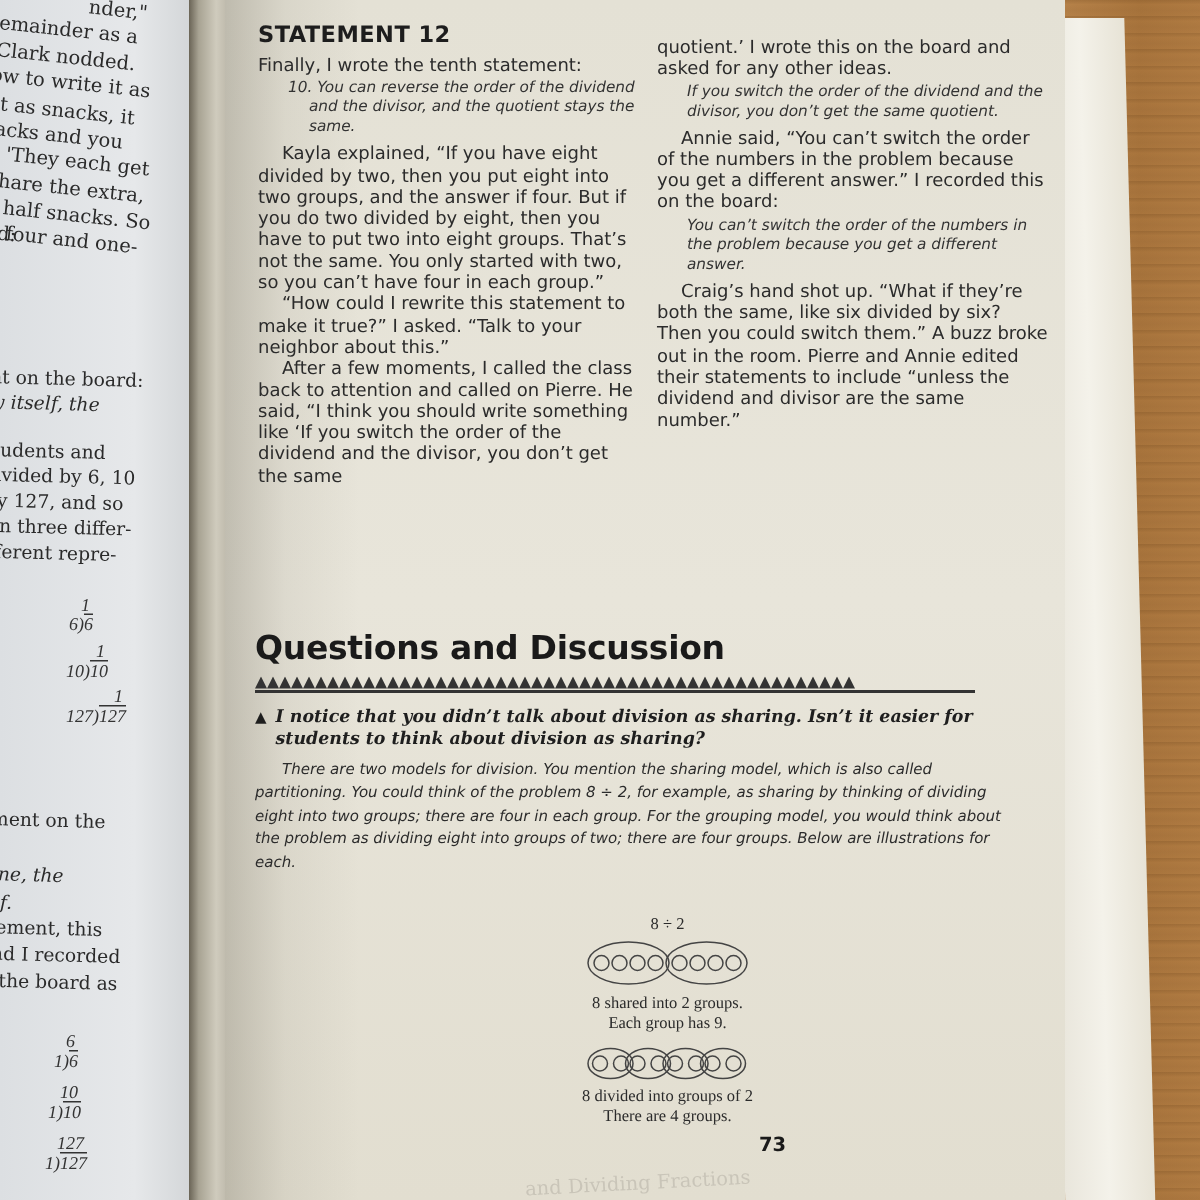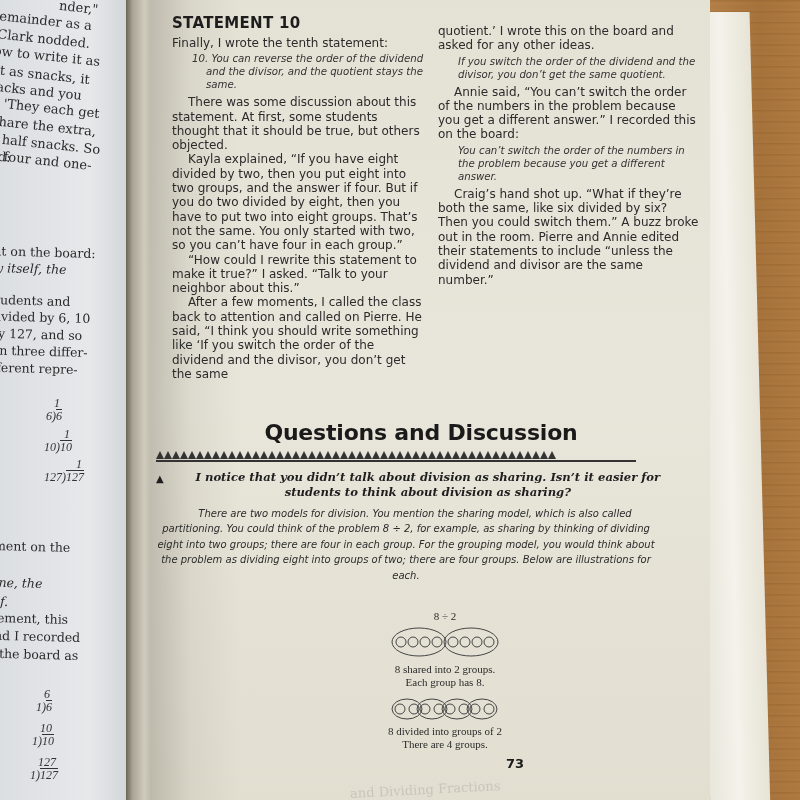--- a/index.html
+++ b/index.html
@@ -65,21 +65,21 @@
   }
   .p { font-size: 12px; line-height: 14.3px; }
   .p.indent { text-indent: 16px; }
   .quote {
     font-style: italic; font-size: 10.2px; line-height: 13px; color: #333;
     margin: 2px 0 4px 20px;
   }
   .quote.num { padding-left: 14px; text-indent: -14px; }
 
   .section {
-    position: absolute; left: 6px; top: 420px; width: 530px; text-align: center;
+    position: absolute; left: 20px; top: 420px; width: 530px;
   }
   .section-title {
     font-family: "DejaVu Sans", sans-serif; font-weight: bold; font-size: 22px;
     color: #1a1a1a; letter-spacing: -0.2px;
   }
   .tri-row { display: flex; height: 9px; overflow: hidden; }
   .tri-row i {
     display: block; width: 0; height: 0; flex: 0 0 auto;
     border-left: 4.8px solid transparent; border-right: 4.8px solid transparent;
     border-bottom: 8px solid #333;
@@ -174,24 +174,23 @@
   <div class="math" style="top:756px;left:30px;">
     <span class="q">127</span>
     <span>1</span>)<span class="d">127</span>
   </div>
 </div>
 <div class="left-gutter"></div>
 
 <div class="main-page">
 
   <div class="col col-left">
-    <div class="stmt-title">STATEMENT 10</div>
+    <div class="stmt-title">STATEMENT 12</div>
     <div class="p">Finally, I wrote the tenth statement:</div>
     <div class="quote num">10. You can reverse the order of the dividend and the divisor, and the quotient stays the same.</div>
-    <div class="p indent">There was some discussion about this statement. At first, some students thought that it should be true, but others objected.</div>
     <div class="p indent">Kayla explained, “If you have eight divided by two, then you put eight into two groups, and the answer if four. But if you do two divided by eight, then you have to put two into eight groups. That’s not the same. You only started with two, so you can’t have four in each group.”</div>
     <div class="p indent">“How could I rewrite this statement to make it true?” I asked. “Talk to your neighbor about this.”</div>
     <div class="p indent">After a few moments, I called the class back to attention and called on Pierre. He said, “I think you should write something like ‘If you switch the order of the dividend and the divisor, you don’t get the same</div>
   </div>
 
   <div class="col col-right">
     <div class="p">quotient.’ I wrote this on the board and asked for any other ideas.</div>
     <div class="quote">If you switch the order of the dividend and the divisor, you don’t get the same quotient.</div>
     <div class="p indent">Annie said, “You can’t switch the order of the numbers in the problem because you get a different answer.” I recorded this on the board:</div>
     <div class="quote">You can’t switch the order of the numbers in the problem because you get a different answer.</div>
@@ -270,21 +269,21 @@
       <circle cx="23" cy="17" r="5" fill="none" stroke="#444"></circle>
       <circle cx="35" cy="17" r="5" fill="none" stroke="#444"></circle>
       <circle cx="47" cy="17" r="5" fill="none" stroke="#444"></circle>
       <circle cx="63" cy="17" r="5" fill="none" stroke="#444"></circle>
       <circle cx="75" cy="17" r="5" fill="none" stroke="#444"></circle>
       <circle cx="87" cy="17" r="5" fill="none" stroke="#444"></circle>
       <circle cx="99" cy="17" r="5" fill="none" stroke="#444"></circle>
     </svg>
     <div class="fig-caption">
       <div>8 shared into 2 groups.</div>
-      <div>Each group has 8.</div>
+      <div>Each group has 9.</div>
     </div>
     <svg width="110" height="24" viewBox="0 0 110 24">
       <ellipse cx="17" cy="12" rx="15" ry="10" fill="none" stroke="#444"></ellipse>
       <ellipse cx="42" cy="12" rx="15" ry="10" fill="none" stroke="#444"></ellipse>
       <ellipse cx="67" cy="12" rx="15" ry="10" fill="none" stroke="#444"></ellipse>
       <ellipse cx="92" cy="12" rx="15" ry="10" fill="none" stroke="#444"></ellipse>
       <circle cx="10" cy="12" r="5" fill="none" stroke="#444"></circle>
       <circle cx="24" cy="12" r="5" fill="none" stroke="#444"></circle>
       <circle cx="35" cy="12" r="5" fill="none" stroke="#444"></circle>
       <circle cx="49" cy="12" r="5" fill="none" stroke="#444"></circle>

